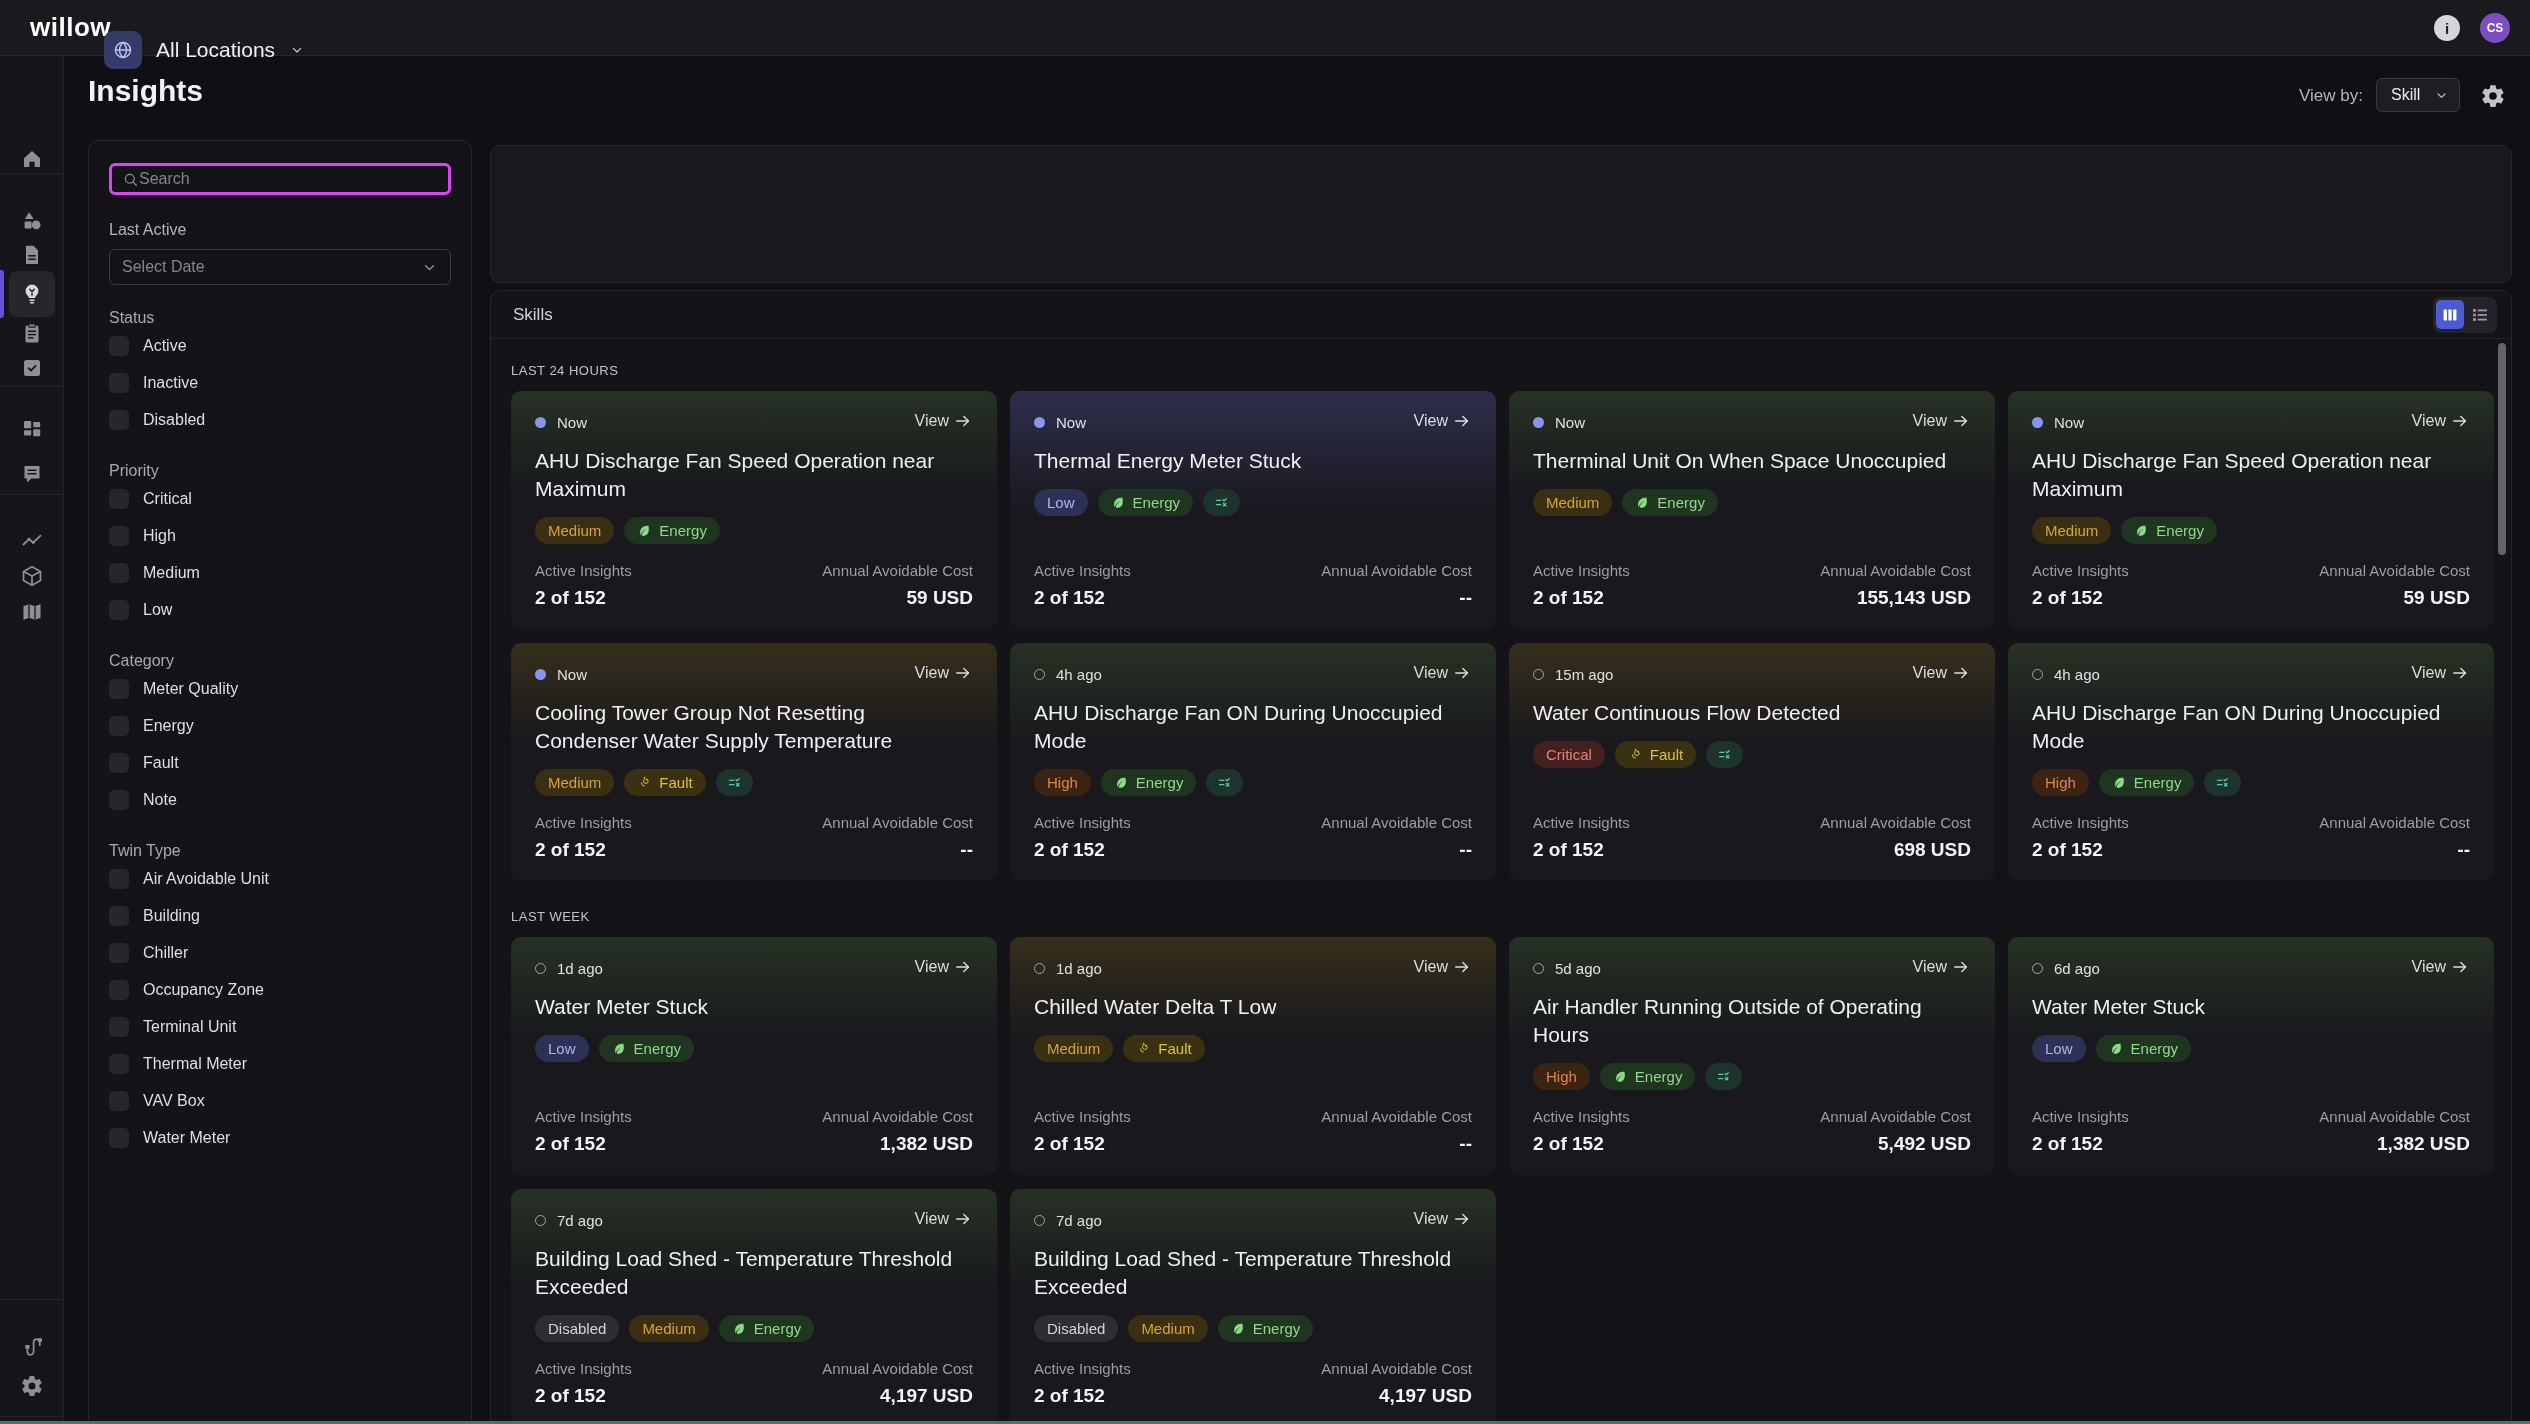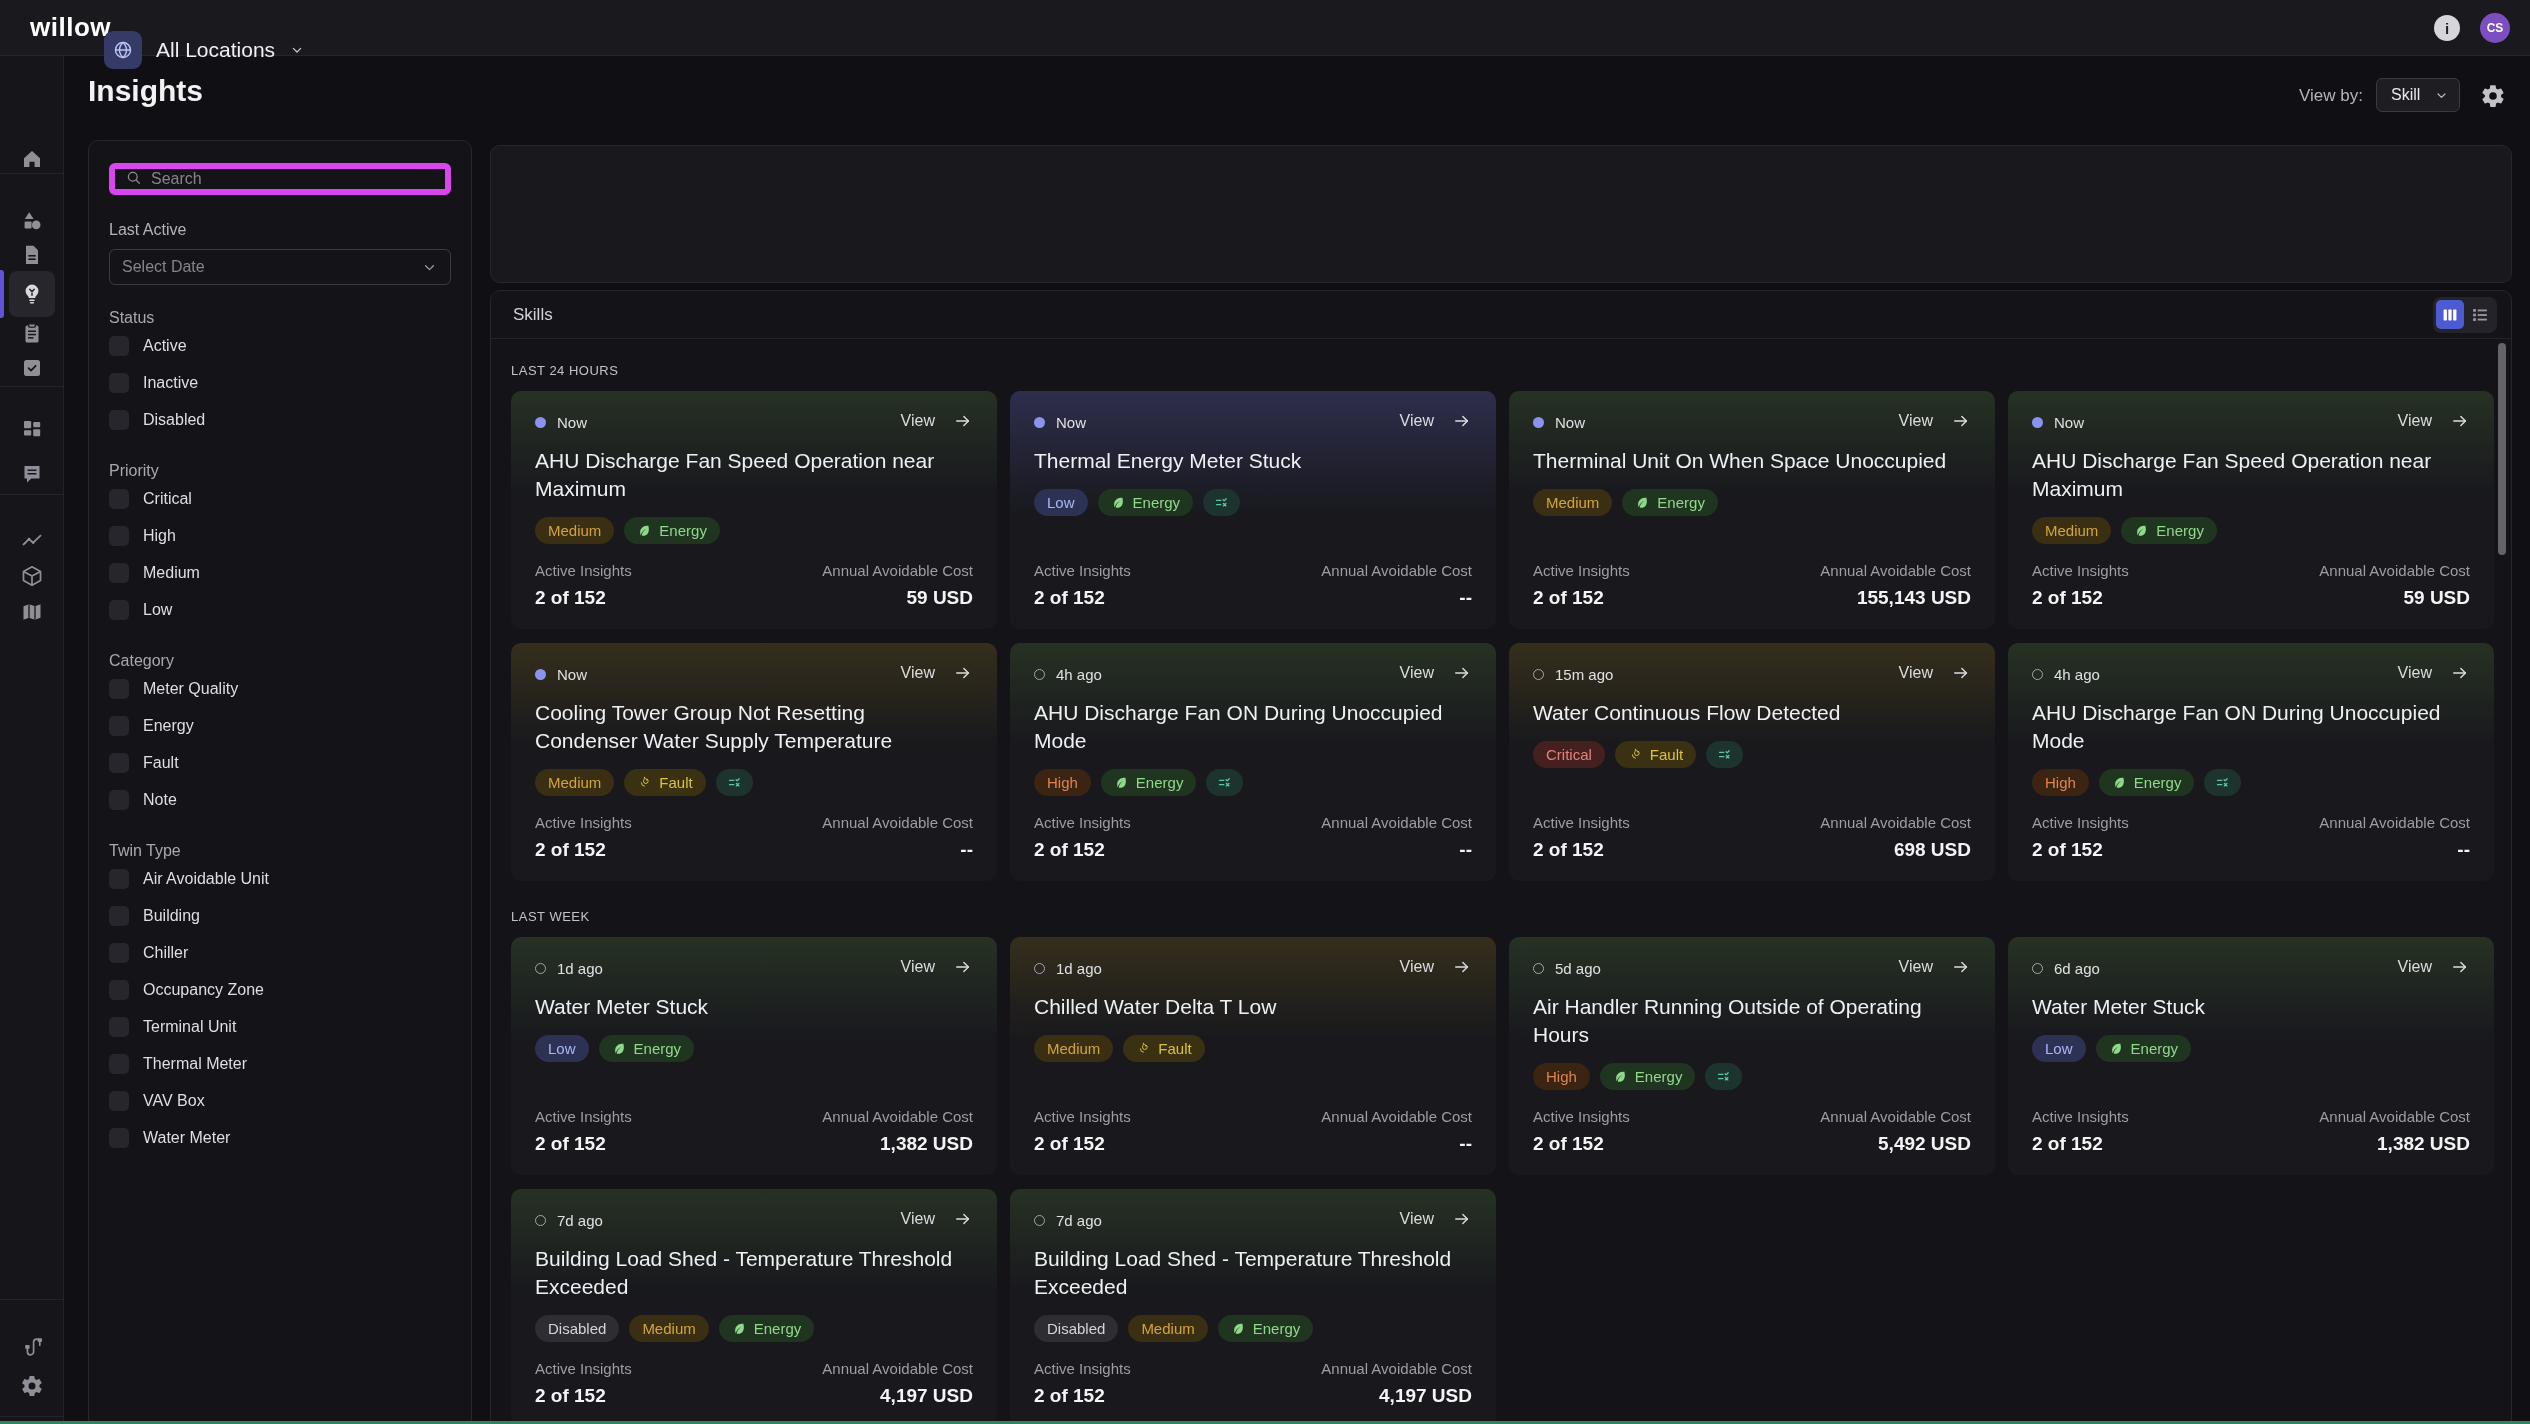--- a/index.html
+++ b/index.html
@@ -46,22 +46,22 @@
 
   
   .filters { position:absolute; left:88px; top:140px; width:384px; height:1290px;
     background:#141418; border:1px solid #26262b; border-radius:10px; }
   .f-head { height:52px; display:flex; align-items:center; justify-content:space-between;
     padding:0 18px 0 22px; border-bottom:1px solid #232328; }
   .f-title { font-size:20px; font-weight:600; color:#ececef; }
   .f-collapse { width:22px; height:22px; color:#cfcfd3; cursor:pointer; }
   .f-collapse svg { width:22px; height:22px; }
   .f-body { padding:0 20px; }
-  .search-box { margin-top:22px; height:32px; border:6px solid #d946ef; border-radius:6px;
-    display:flex; padding:0 10px; gap:9px; }
+  .search-box { margin-top:22px; height:32px; border:3px solid #d946ef; border-radius:6px;
+    display:flex; align-items:center; padding:0 10px; }
   .search-box svg { width:17px; height:17px; color:#8b8b93; flex:none; }
   .search-box input { background:transparent; border:none; outline:none; width:100%;
     font-size:16px; color:#e6e6ea; font-family:inherit; }
   .search-box input::placeholder { color:#84848c; }
   .f-label { margin-top:26px; font-size:16px; color:#b3b3b9; }
   .f-select { margin-top:10px; height:36px; border:1px solid #3b3b42; border-radius:6px;
     display:flex; align-items:center; justify-content:space-between; padding:0 12px; cursor:pointer; }
   .f-select .ph { font-size:16px; color:#84848c; }
   .f-select svg { width:17px; height:17px; color:#9a9aa1; }
   .f-group-label { margin-top:24px; font-size:16px; color:#a8a8af; }
@@ -93,21 +93,21 @@
   
   .card { border-radius:10px; background:#18181d; padding:20px 24px; display:flex;
     flex-direction:column; cursor:pointer; }
   .card.tint-green  { background:linear-gradient(180deg, rgba(58,84,44,.42) 0%, rgba(24,24,29,0) 44%), #18181d; }
   .card.tint-purple { background:linear-gradient(180deg, rgba(70,70,128,.48) 0%, rgba(24,24,29,0) 52%), #18181d; }
   .card.tint-amber  { background:linear-gradient(180deg, rgba(96,80,26,.40) 0%, rgba(24,24,29,0) 44%), #18181d; }
   .c-head { display:flex; align-items:flex-end; justify-content:space-between; }
   .c-time { display:flex; align-items:center; gap:11px; font-size:15px; color:#e0e0e4; }
   .c-dot { width:11px; height:11px; border-radius:50%; }
   .c-dot.past { background:transparent; border:1.6px solid #a4a4ac; }
-  .c-view { display:flex; align-items:center; gap:18px; font-size:16px; color:#dcdce0; cursor:pointer; }
+  .c-view { display:flex; align-items:center; gap:4px; font-size:16px; color:#dcdce0; cursor:pointer; }
   .c-view svg { width:20px; height:20px; }
   .c-title { margin-top:16px; font-size:21px; font-weight:500; line-height:1.34; color:#eef0f2;
     max-width:438px; }
   .c-badges { margin-top:14px; display:flex; align-items:center; gap:10px; }
   .badge { height:27px; border-radius:14px; padding:0 13px; font-size:15px; display:flex;
     align-items:center; gap:7px; }
   .badge svg { width:15px; height:15px; }
   .badge.icon-only { padding:0 11px; }
   .c-spacer { flex:1; }
   .c-foot { display:flex; justify-content:space-between; align-items:flex-end; }

